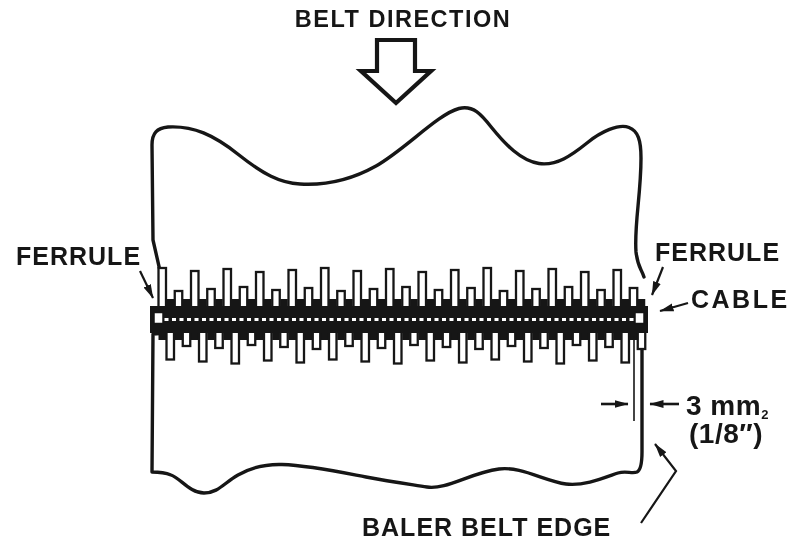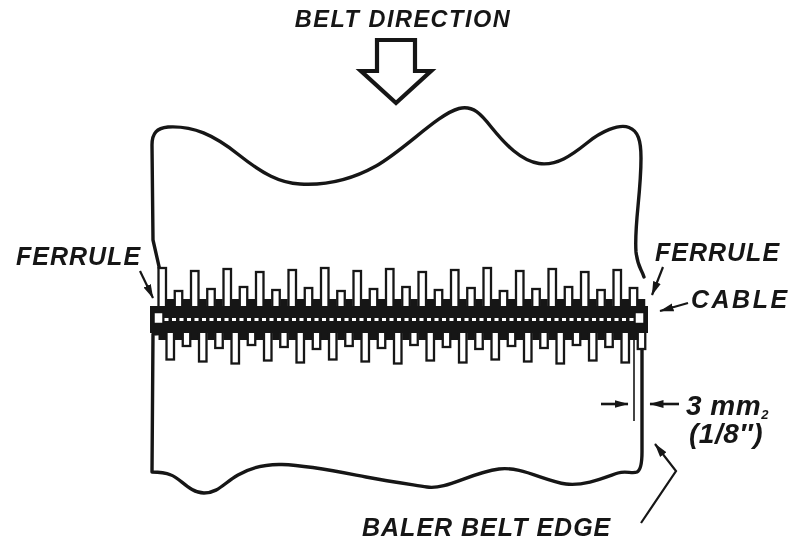--- a/index.html
+++ b/index.html
@@ -1,16 +1,16 @@
 <!DOCTYPE html>
 <html><head>
 <meta charset="utf-8">
 <style>
   html,body{margin:0;padding:0;background:#ffffff;}
-  .stage{position:relative;width:800px;height:547px;background:#ffffff;overflow:hidden;font-style:italic;}
+  .stage{position:relative;width:800px;height:547px;background:#ffffff;overflow:hidden;}
   svg{display:block;}
   text{font-family:"Liberation Sans","DejaVu Sans",sans-serif;font-weight:700;fill:#161616;}
   .ln{stroke:#161616;fill:none;}
   .outline{stroke-width:3.4;stroke-linecap:round;stroke-linejoin:round;}
   .leader{stroke-width:2.2;}
   .dimline{stroke-width:2.6;}
   .witness{stroke-width:1.6;}
   .tooth{fill:#ffffff;stroke:#161616;stroke-width:2.3;}
   .stub{fill:#161616;stroke:none;}
   .t-title{font-size:23.5px;letter-spacing:1.5px;}

